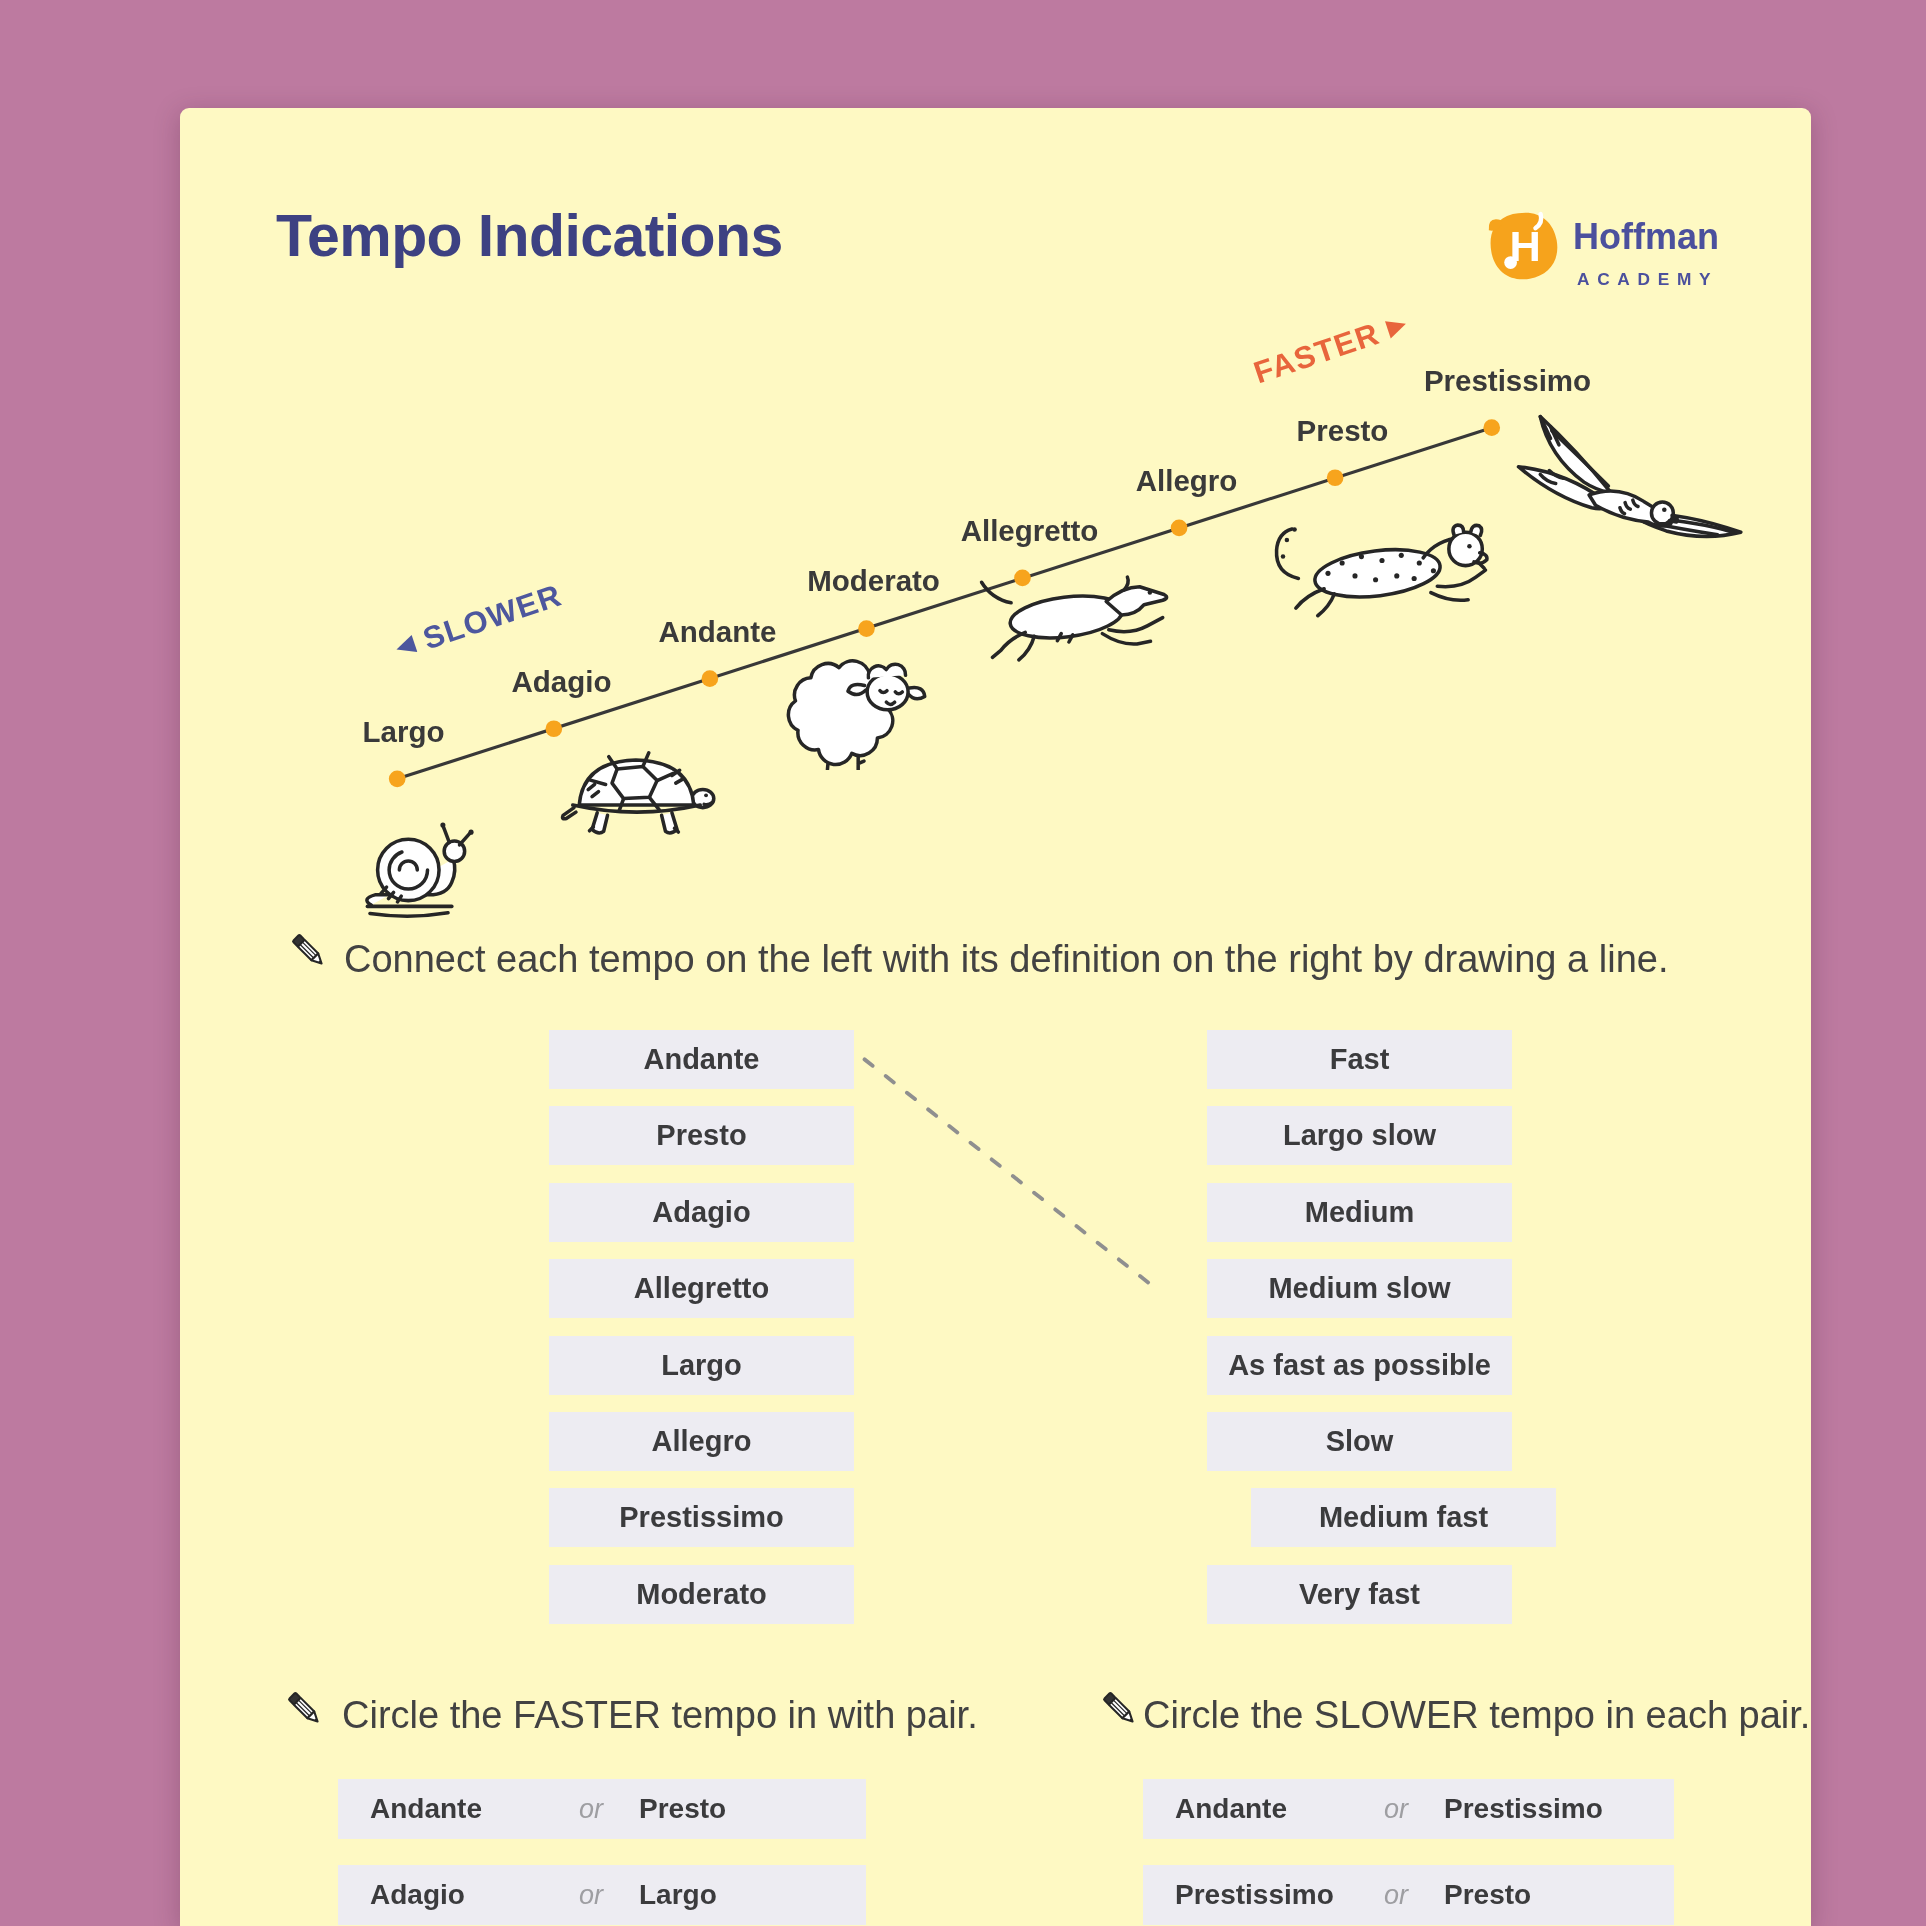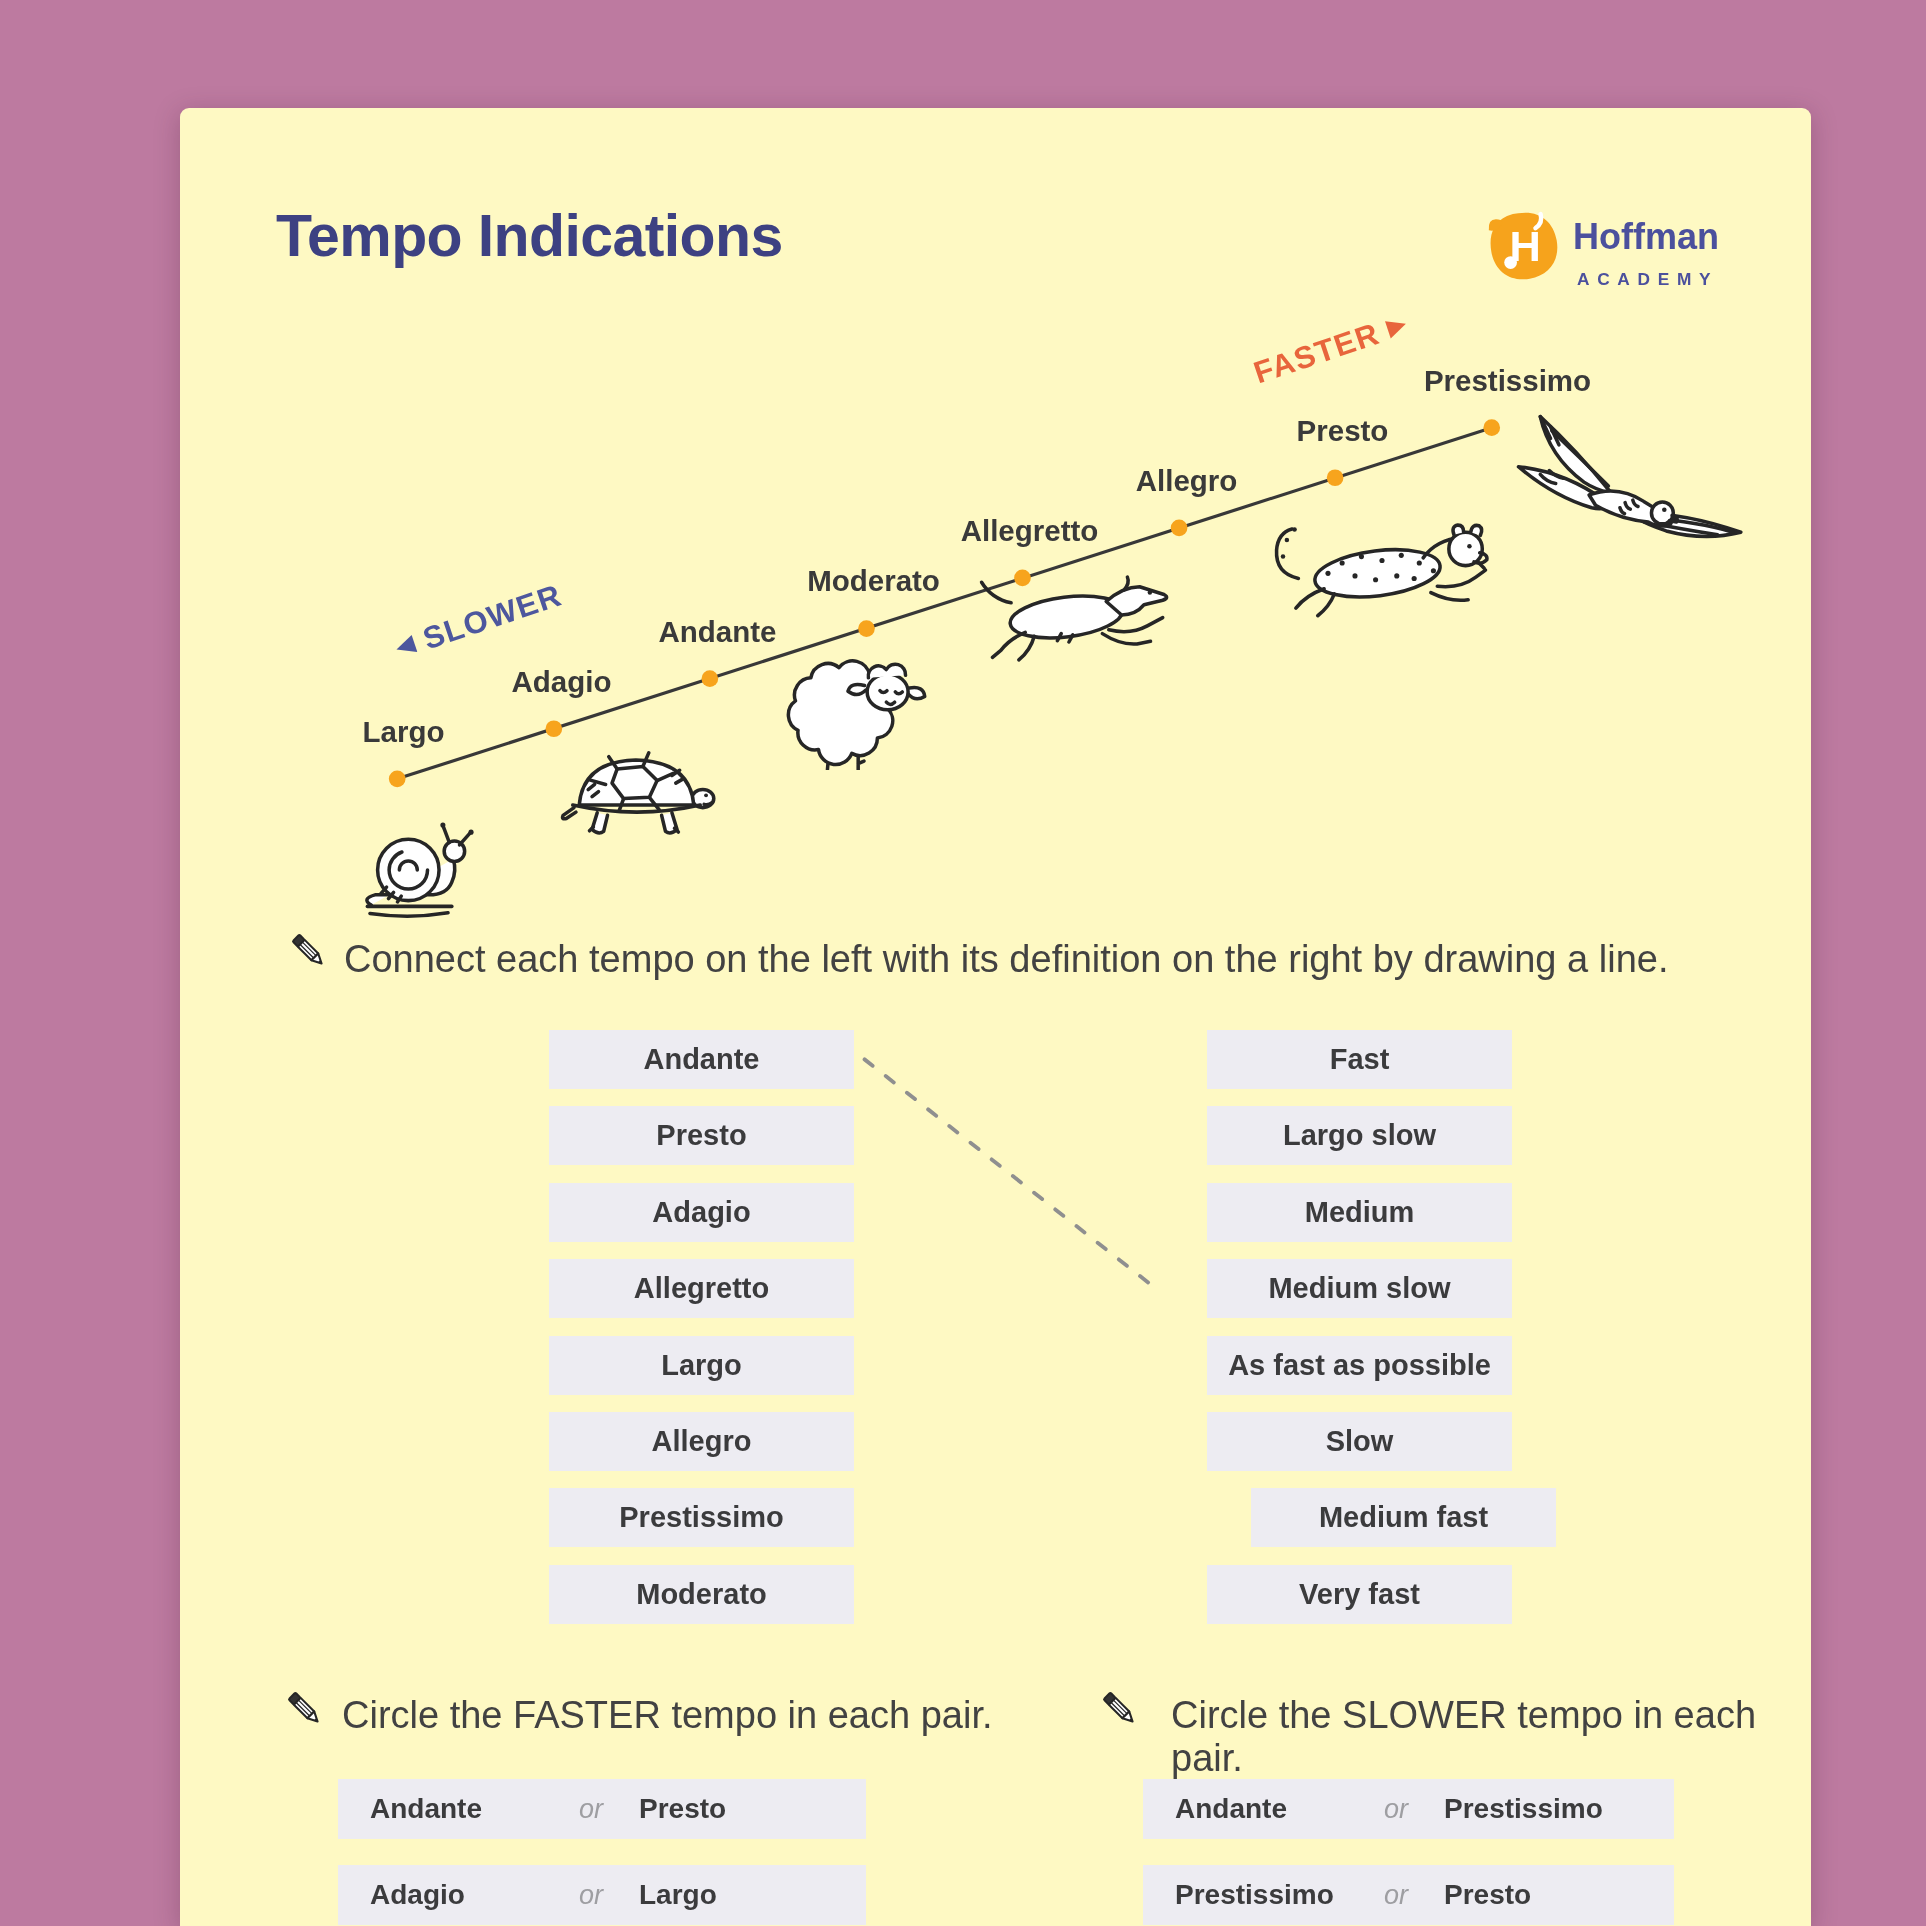--- a/index.html
+++ b/index.html
@@ -251,21 +251,21 @@
   <svg class="abs pencil" style="left:105px;top:1581px;" viewBox="0 0 60 60">
     <g transform="rotate(45 30 30)" stroke="#262626" stroke-linejoin="round">
       <rect x="2" y="23" width="11" height="14" fill="#333" stroke-width="3" rx="2"></rect>
       <rect x="13" y="23" width="28" height="14" fill="#fff" stroke-width="3"></rect>
       <line x1="13" y1="27.6" x2="41" y2="27.6" stroke-width="1.8"></line>
       <line x1="13" y1="32.4" x2="41" y2="32.4" stroke-width="1.8"></line>
       <path d="M41,23 L55,30 L41,37 Z" fill="#fff" stroke-width="3"></path>
       <path d="M50,27.6 L55,30 L50,32.4 Z" fill="#262626" stroke="none"></path>
     </g>
   </svg>
-  <div class="abs instr" style="left:162px;top:1586px;">Circle the FASTER tempo in each pair.</div>
+  <div class="abs instr" style="left:162px;top:1586px;">Circle the FASTER tempo in with pair.</div>
 
   <div class="abs pairbox" style="left:158px;top:1671px;width:528px;">
     <span class="name1">Andante</span>
     <span class="conj">or</span>
     <span class="name2">Presto</span>
   </div>
   <div class="abs pairbox" style="left:158px;top:1757px;width:528px;">
     <span class="name1">Adagio</span>
     <span class="conj">or</span>
     <span class="name2">Largo</span>
@@ -274,21 +274,21 @@
   <svg class="abs pencil" style="left:920px;top:1581px;" viewBox="0 0 60 60">
     <g transform="rotate(45 30 30)" stroke="#262626" stroke-linejoin="round">
       <rect x="2" y="23" width="11" height="14" fill="#333" stroke-width="3" rx="2"></rect>
       <rect x="13" y="23" width="28" height="14" fill="#fff" stroke-width="3"></rect>
       <line x1="13" y1="27.6" x2="41" y2="27.6" stroke-width="1.8"></line>
       <line x1="13" y1="32.4" x2="41" y2="32.4" stroke-width="1.8"></line>
       <path d="M41,23 L55,30 L41,37 Z" fill="#fff" stroke-width="3"></path>
       <path d="M50,27.6 L55,30 L50,32.4 Z" fill="#262626" stroke="none"></path>
     </g>
   </svg>
-  <div class="abs instr" style="left:963px;top:1586px;margin-left:28px;">Circle the SLOWER tempo in each pair.</div>
+  <div class="abs instr" style="left:963px;top:1586px;">Circle the SLOWER tempo in each pair.</div>
 
   <div class="abs pairbox" style="left:963px;top:1671px;width:531px;">
     <span class="name1">Andante</span>
     <span class="conj">or</span>
     <span class="name2">Prestissimo</span>
   </div>
   <div class="abs pairbox" style="left:963px;top:1757px;width:531px;">
     <span class="name1">Prestissimo</span>
     <span class="conj">or</span>
     <span class="name2">Presto</span>

